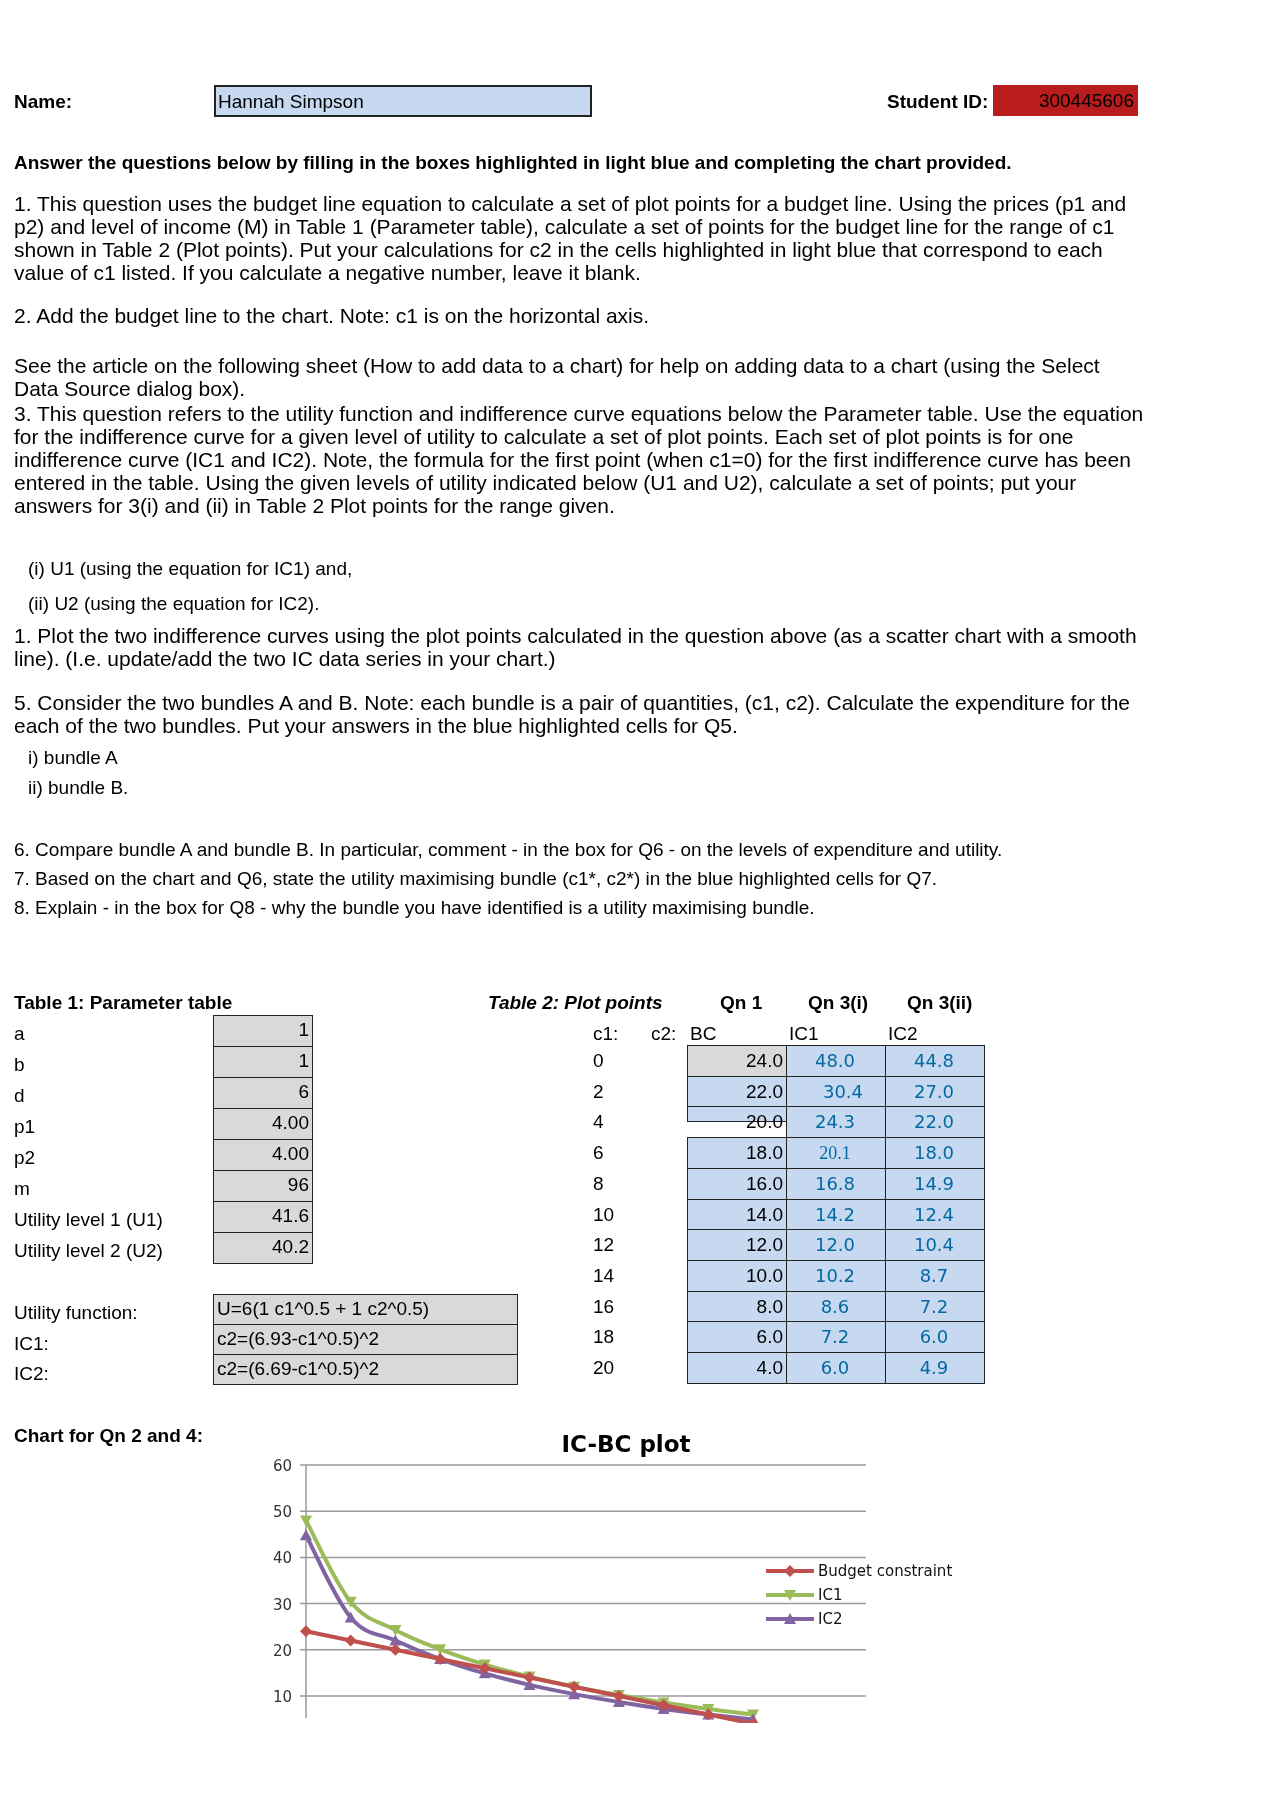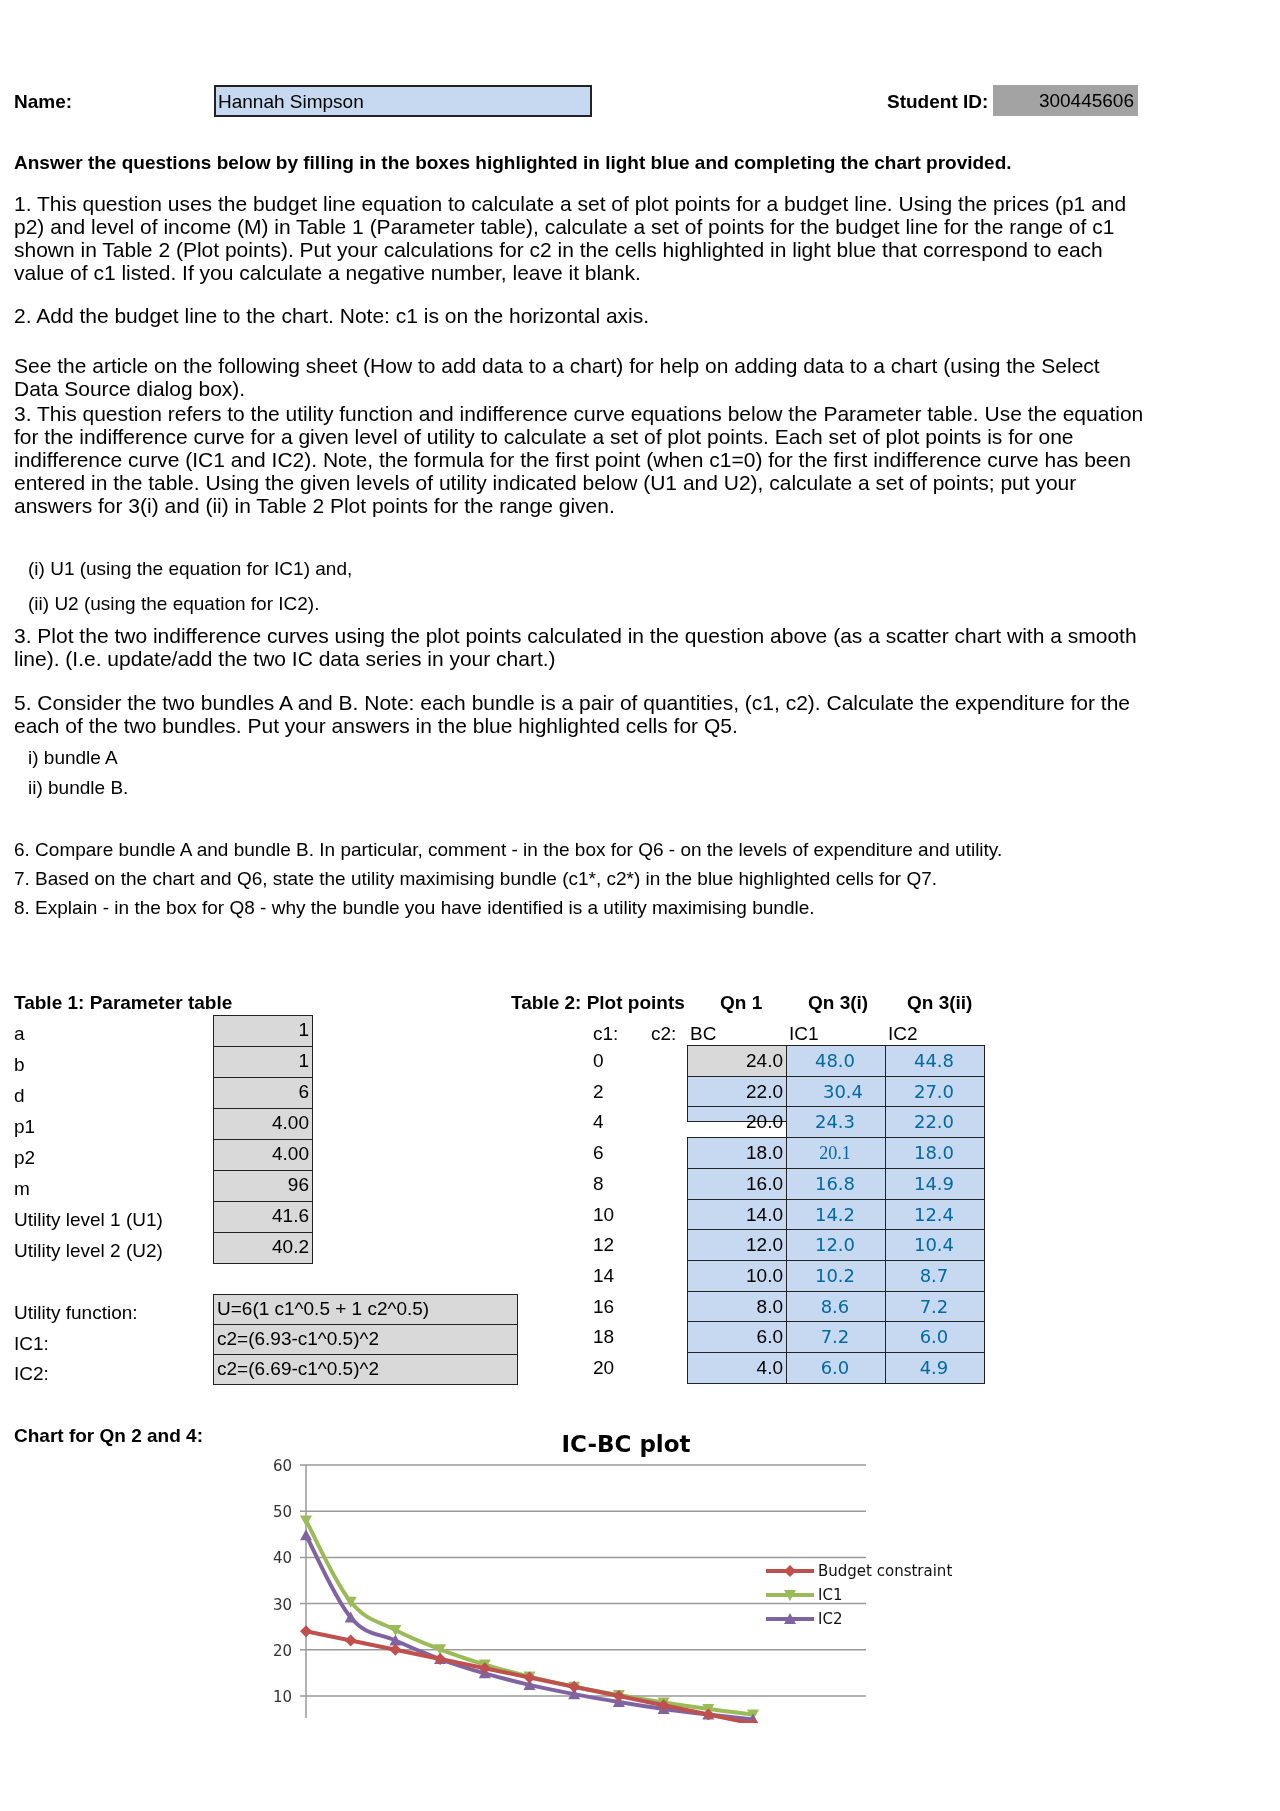--- a/index.html
+++ b/index.html
@@ -15,30 +15,30 @@
   .numblue { text-align:center; padding-right:2px; font-size:19px; line-height:30px; color:#0369a1; font-family:"DejaVu Sans", sans-serif; font-size:18px; }
   .formula { font-size:19px; line-height:27px; padding-left:3px; }
   svg text { font-family:"DejaVu Sans", sans-serif; }
 </style>
 </head>
 <body>
 
 <div class="abs txt b" style="left:14px;top:90px;">Name:</div>
 <div class="abs txt cell-blue" style="left:214px;top:85px;width:378px;height:32px;line-height:29px;padding-left:2px;border-width:2px;">Hannah Simpson</div>
 <div class="abs txt b" style="left:887px;top:90px;">Student ID:</div>
-<div class="abs txt" style="left:993px;top:85px;width:145px;height:31px;line-height:31px;background:#a3a3a3;text-align:right;padding-right:4px;box-sizing:border-box;">300445606</div>
+<div class="abs txt" style="left:993px;top:85px;width:145px;height:31px;line-height:31px;background:#b91c1c;text-align:right;padding-right:4px;box-sizing:border-box;">300445606</div>
 
 <div class="abs txt b" style="left:14px;top:151px;">Answer the questions below by filling in the boxes highlighted in light blue and completing the chart provided.</div>
 <div class="para" style="top:192px;">1. This question uses the budget line equation to calculate a set of plot points for a budget line. Using the prices (p1 and p2) and level of income (M) in Table 1 (Parameter table), calculate a set of points for the budget line for the range of c1 shown in Table 2 (Plot points). Put your calculations for c2 in the cells highlighted in light blue that correspond to each value of c1 listed. If you calculate a negative number, leave it blank.</div>
 <div class="para" style="top:304px;">2. Add the budget line to the chart. Note: c1 is on the horizontal axis.</div>
 <div class="para" style="top:354px;">See the article on the following sheet (How to add data to a chart) for help on adding data to a chart (using the Select Data Source dialog box).</div>
 <div class="para" style="top:402px;">3. This question refers to the utility function and indifference curve equations below the Parameter table. Use the equation for the indifference curve for a given level of utility to calculate a set of plot points. Each set of plot points is for one indifference curve (IC1 and IC2). Note, the formula for the first point (when c1=0) for the first indifference curve has been entered in the table. Using the given levels of utility indicated below (U1 and U2), calculate a set of points; put your answers for 3(i) and (ii) in Table 2 Plot points for the range given.</div>
 <div class="abs txt" style="left:28px;top:557px;">(i) U1 (using the equation for IC1) and,</div>
 <div class="abs txt" style="left:28px;top:592px;">(ii) U2 (using the equation for IC2).</div>
-<div class="para" style="top:624px;">3. Plot the two indifference curves using the plot points calculated in the question above (as a scatter chart with a smooth line). (I.e. update/add the two IC data series in your chart.)</div>
+<div class="para" style="top:624px;">1. Plot the two indifference curves using the plot points calculated in the question above (as a scatter chart with a smooth line). (I.e. update/add the two IC data series in your chart.)</div>
 <div class="para" style="top:691px;">5. Consider the two bundles A and B. Note: each bundle is a pair of quantities, (c1, c2). Calculate the expenditure for the each of the two bundles. Put your answers in the blue highlighted cells for Q5.</div>
 <div class="abs txt" style="left:28px;top:746px;">i) bundle A</div>
 <div class="abs txt" style="left:28px;top:776px;">ii) bundle B.</div>
 <div class="abs txt" style="left:14px;top:838px;">6. Compare bundle A and bundle B. In particular, comment  - in the box for Q6 - on the levels of expenditure and utility.</div>
 <div class="abs txt" style="left:14px;top:867px;">7. Based on the chart and Q6, state the utility maximising bundle (c1*, c2*) in the blue highlighted cells for Q7.</div>
 <div class="abs txt" style="left:14px;top:896px;">8. Explain - in the box for Q8 - why the bundle you have identified is a utility maximising bundle.</div>
 
 <div class="abs txt b" style="left:14px;top:991px;">Table 1: Parameter table</div>
 <div>
   <div class="abs txt" style="left:14px;top:1022px;">a</div>
@@ -61,21 +61,21 @@
 
 <div>
   <div class="abs txt" style="left:14px;top:1301px;">Utility function:</div>
   <div class="abs cell-grey formula" style="left:213px;top:1294px;width:305px;height:31px;">U=6(1 c1^0.5 + 1 c2^0.5)</div>
   <div class="abs txt" style="left:14px;top:1332px;">IC1:</div>
   <div class="abs cell-grey formula" style="left:213px;top:1324px;width:305px;height:31px;">c2=(6.93-c1^0.5)^2</div>
   <div class="abs txt" style="left:14px;top:1362px;">IC2:</div>
   <div class="abs cell-grey formula" style="left:213px;top:1354px;width:305px;height:31px;">c2=(6.69-c1^0.5)^2</div>
 </div>
 
-<div class="abs txt b" style="left:511px;top:991px;">Table 2: Plot points</div>
+<div class="abs txt b" style="left:488px;top:991px;font-style:italic;">Table 2: Plot points</div>
 <div class="abs txt b" style="left:720px;top:991px;">Qn 1</div>
 <div class="abs txt b" style="left:808px;top:991px;">Qn 3(i)</div>
 <div class="abs txt b" style="left:907px;top:991px;">Qn 3(ii)</div>
 <div class="abs txt" style="left:593px;top:1022px;">c1:</div>
 <div class="abs txt" style="left:651px;top:1022px;">c2:</div>
 <div class="abs txt" style="left:690px;top:1022px;">BC</div>
 <div class="abs txt" style="left:789px;top:1022px;">IC1</div>
 <div class="abs txt" style="left:888px;top:1022px;">IC2</div>
 
 <div id="t2rows">

